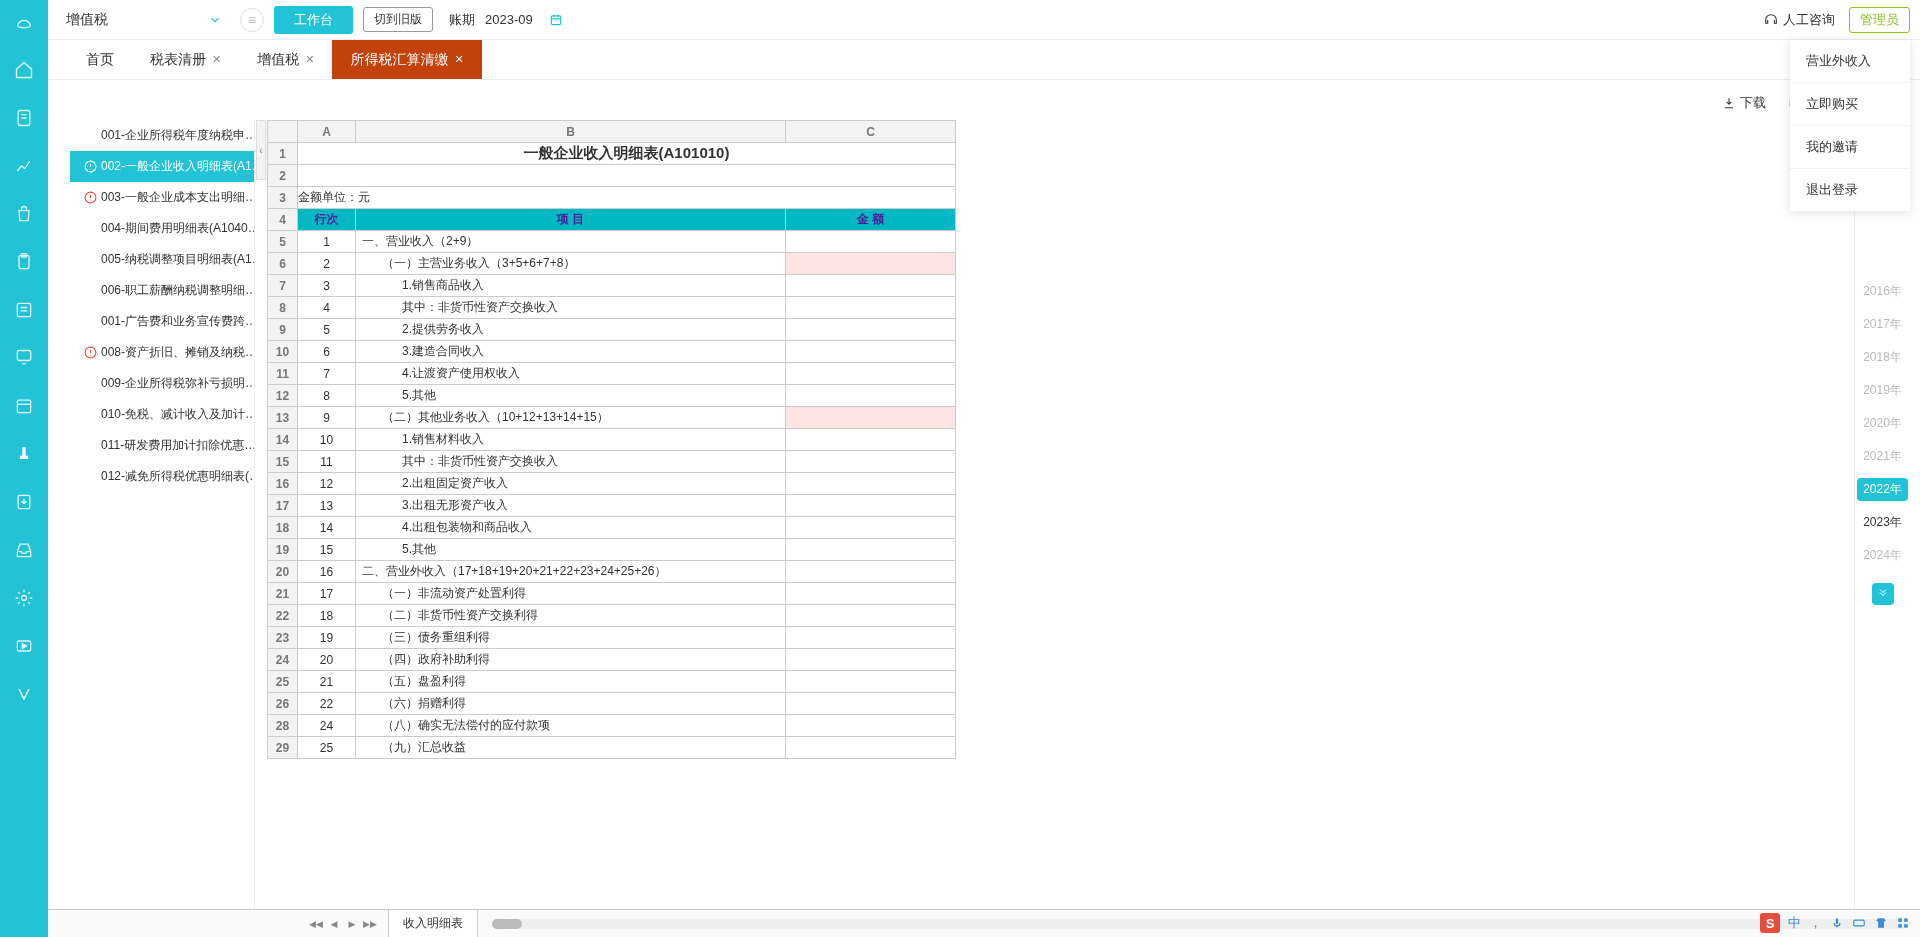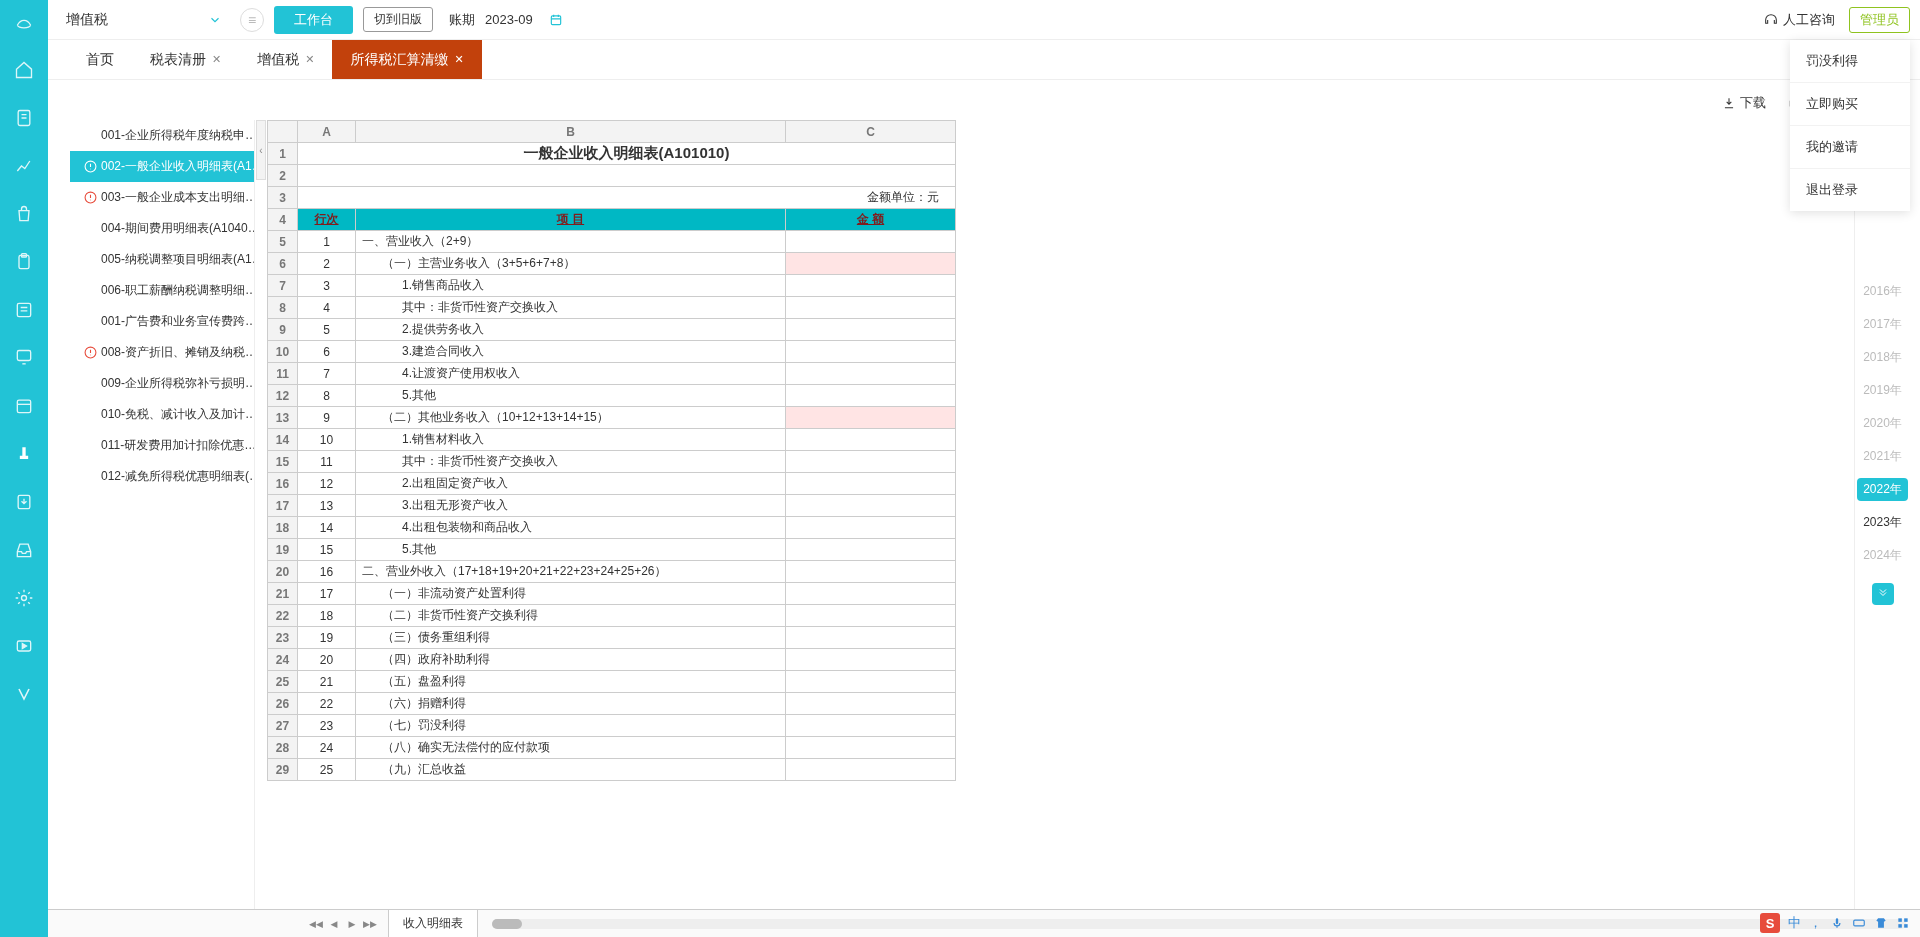--- a/index.html
+++ b/index.html
@@ -50,22 +50,22 @@
 .grid-wrap{flex:1;overflow:auto;position:relative;}
 .grid table{border-collapse:collapse;table-layout:fixed;}
 .grid th,.grid td{border:1px solid #ccc;font-size:12px;height:22px;}
 .row-hdr{width:30px;text-align:center;background:#f3f3f3;color:#777;}
 .col-hdr{background:#f3f3f3;color:#777;text-align:center;height:20px;}
 .corner{width:30px;background:#f3f3f3;}
 .colA{width:58px;}
 .colB{width:430px;}
 .colC{width:170px;}
 .title-row td{font-size:15px;font-weight:600;text-align:center;border-left:1px solid #ccc;border-right:1px solid #ccc;}
-.unit-row td{text-align:right;padding-right:16px;}
-.hdr-row td{background:#00b8c4;color:#7f1d1d;text-align:center;font-weight:600;text-decoration:underline;}
+.unit-row td{text-align:left;padding-right:16px;}
+.hdr-row td{background:#00b8c4;color:#4c1d95;text-align:center;font-weight:600;}
 .data-row .rn{text-align:center;}
 .data-row .desc{padding-left:6px;}
 .data-row .amt{background:#fff;}
 .hl .amt{background:#ffe4e4;}
 .slider-handle{position:absolute;left:1px;top:0;width:10px;height:60px;background:#f3f3f3;border:1px solid #ddd;display:flex;align-items:center;justify-content:center;font-size:10px;color:#888;cursor:pointer;}
 
 .sheet-tabbar{height:28px;border-top:1px solid #ccc;display:flex;align-items:center;padding-left:260px;background:#fafafa;}
 .sheet-nav{display:flex;gap:2px;margin-right:10px;}
 .sheet-nav span{width:16px;height:16px;display:flex;align-items:center;justify-content:center;font-size:9px;color:#888;cursor:pointer;}
 .sheet-tab{background:#fff;border:1px solid #ccc;border-bottom:none;border-top:none;padding:5px 14px;font-size:12px;color:#333;cursor:pointer;}
@@ -198,21 +198,21 @@
       <div class="top-right">
         <div class="consult">
           <svg width="16" height="16" viewBox="0 0 24 24" fill="none" stroke="#333" stroke-width="1.6">
               <path d="M4 12a8 8 0 0116 0v5h-3v-5M4 12v5h3v-5"></path>
             </svg>
           <span>人工咨询</span>
         </div>
         <div class="admin-btn">管理员</div>
       </div>
       <div class="user-dd">
-        <div>罚没利得</div>
+        <div>营业外收入</div>
         <div>立即购买</div>
         <div>我的邀请</div>
         <div>退出登录</div>
       </div>
     </div>
 
     <div class="subtabs" id="subtabs">
         <div class="subtab">
           <span>首页</span>
         </div>
@@ -468,26 +468,20 @@
                   <tr class="data-row">
                     <th class="row-hdr">25</th>
                     <td class="rn">21</td>
                     <td class="desc" style="padding-left:26px">（五）盘盈利得</td>
                     <td class="amt"></td>
                   </tr>
                   <tr class="data-row">
                     <th class="row-hdr">26</th>
                     <td class="rn">22</td>
                     <td class="desc" style="padding-left:26px">（六）捐赠利得</td>
-                    <td class="amt"></td>
-                  </tr>
-                  <tr class="data-row">
-                    <th class="row-hdr">27</th>
-                    <td class="rn">23</td>
-                    <td class="desc" style="padding-left:26px">（七）罚没利得</td>
                     <td class="amt"></td>
                   </tr>
                   <tr class="data-row">
                     <th class="row-hdr">28</th>
                     <td class="rn">24</td>
                     <td class="desc" style="padding-left:26px">（八）确实无法偿付的应付款项</td>
                     <td class="amt"></td>
                   </tr>
                   <tr class="data-row">
                     <th class="row-hdr">29</th>

